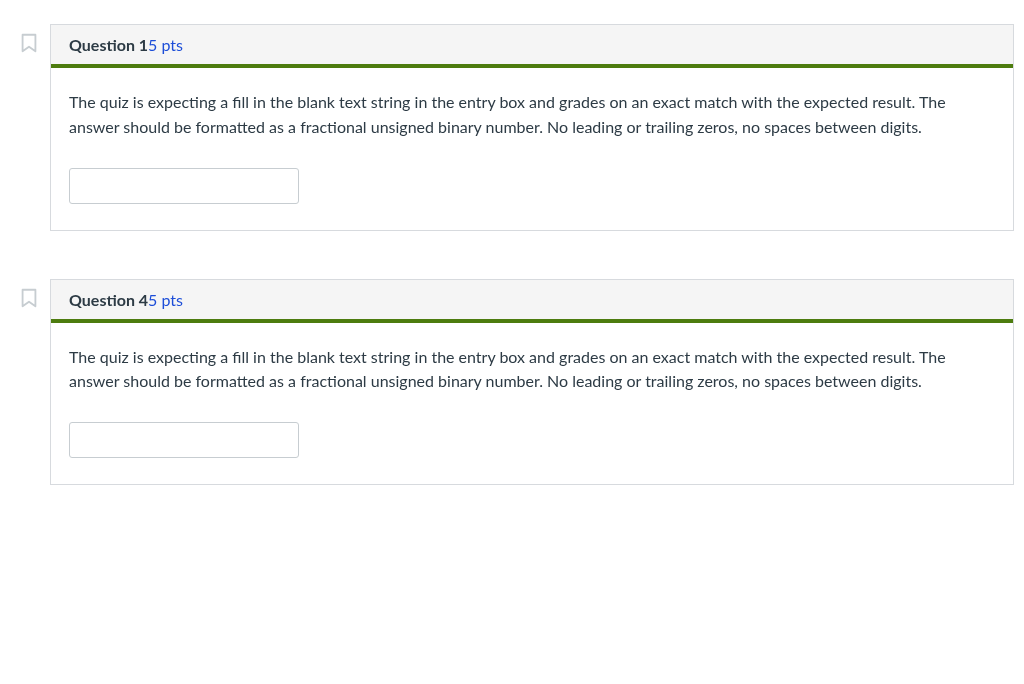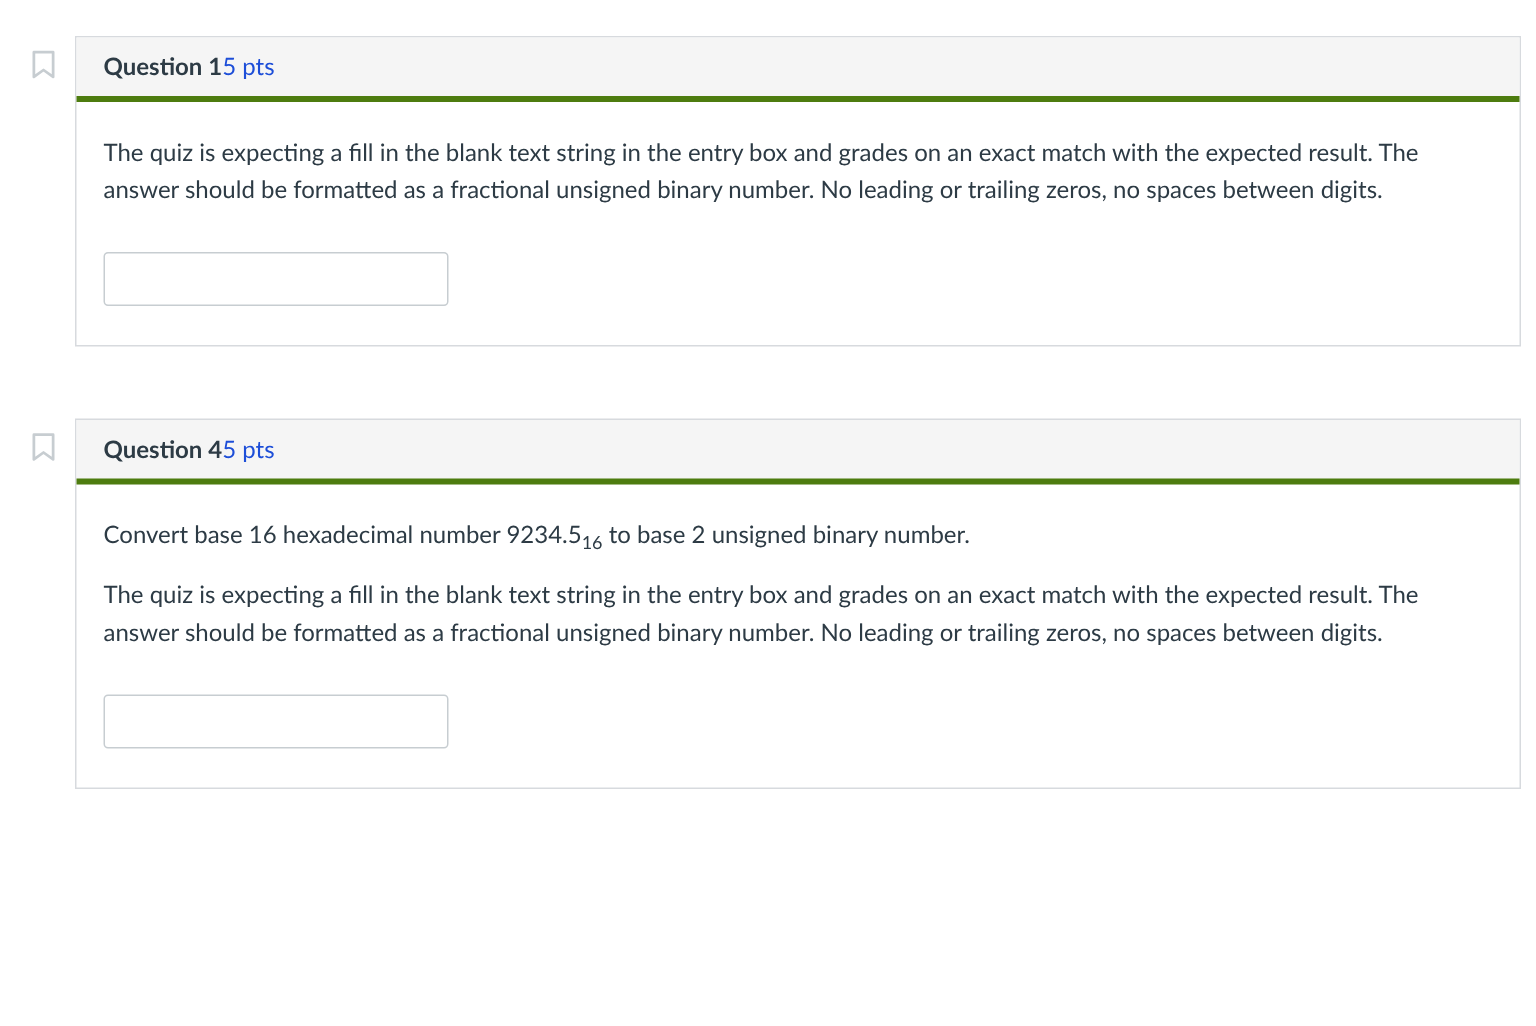--- a/index.html
+++ b/index.html
@@ -115,22 +115,19 @@
           <path d="M5 3 h14 v18 l-7 -5 l-7 5 z"></path>
         </svg>
       </span>
     </div>
     <div class="q-card">
       <div class="q-header">
         <span class="q-title">Question 4</span>
         <span class="q-points">5 pts</span>
       </div>
       <div class="q-body">
-        <p>
-          <span>Convert base 16 hexadecimal number 9234.5</span><span class="subn">16</span><span> to base 2 unsigned binary number.</span>
-        </p>
         <p>The quiz is expecting a fill in the blank text string in the entry box and grades on an exact match with the expected result. The answer should be formatted as a fractional unsigned binary number. No leading or trailing zeros, no spaces between digits.</p>
         <input type="text" class="answer-input" value="" style="">
       </div>
     </div>
   </div>
 
 </div>
 
 </body></html>

